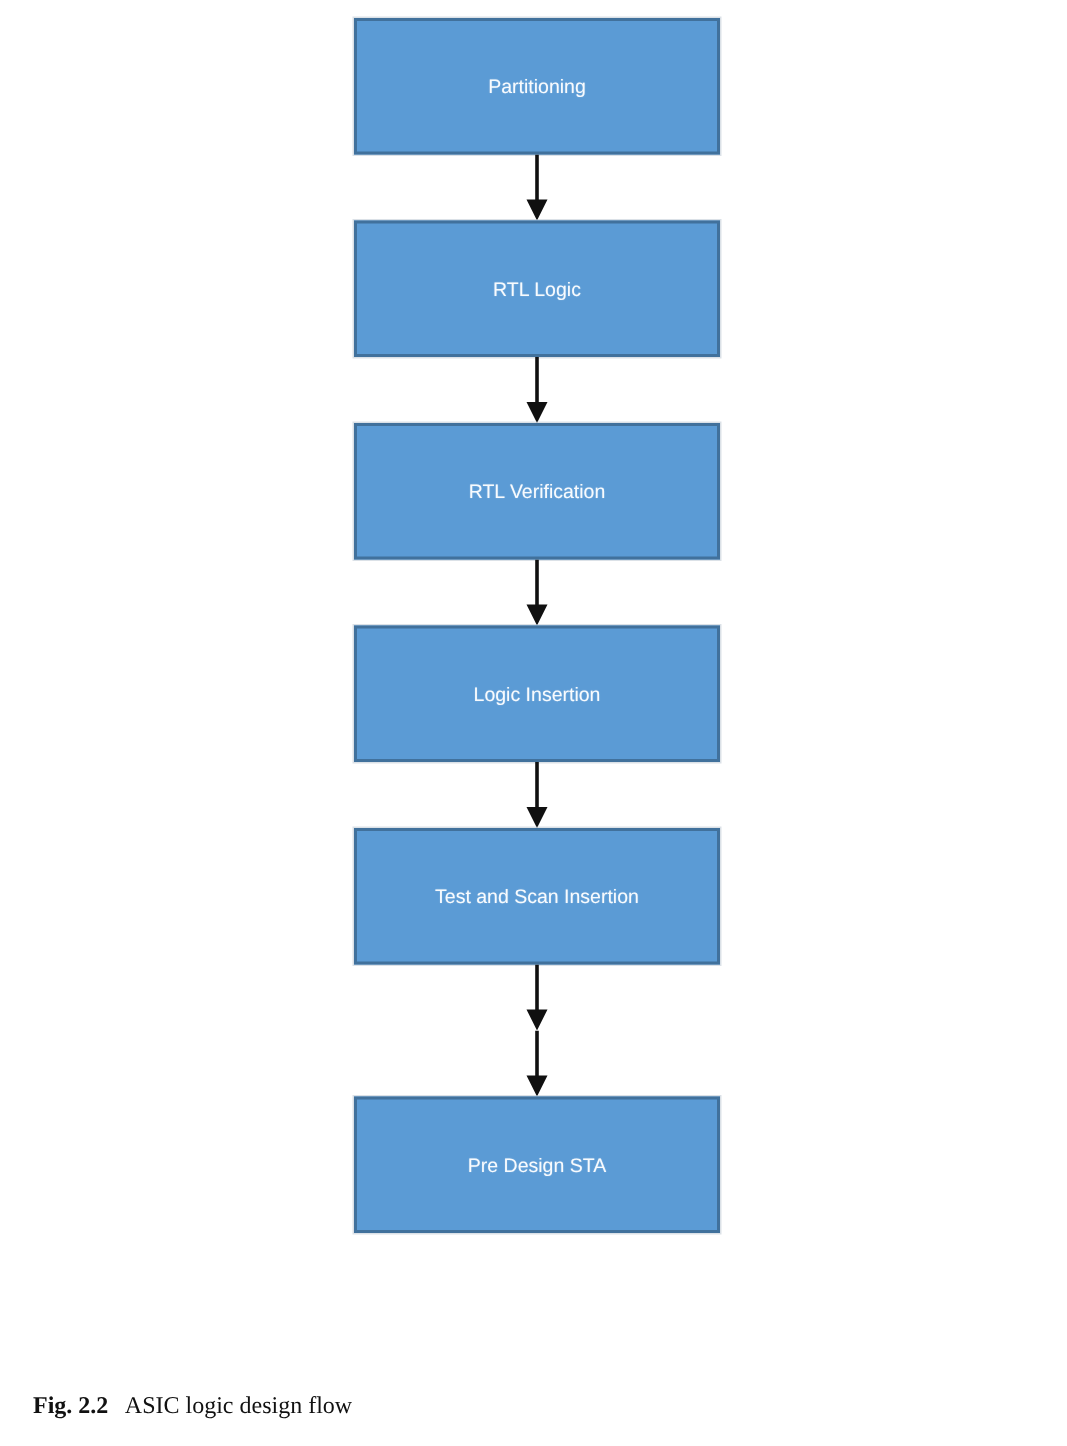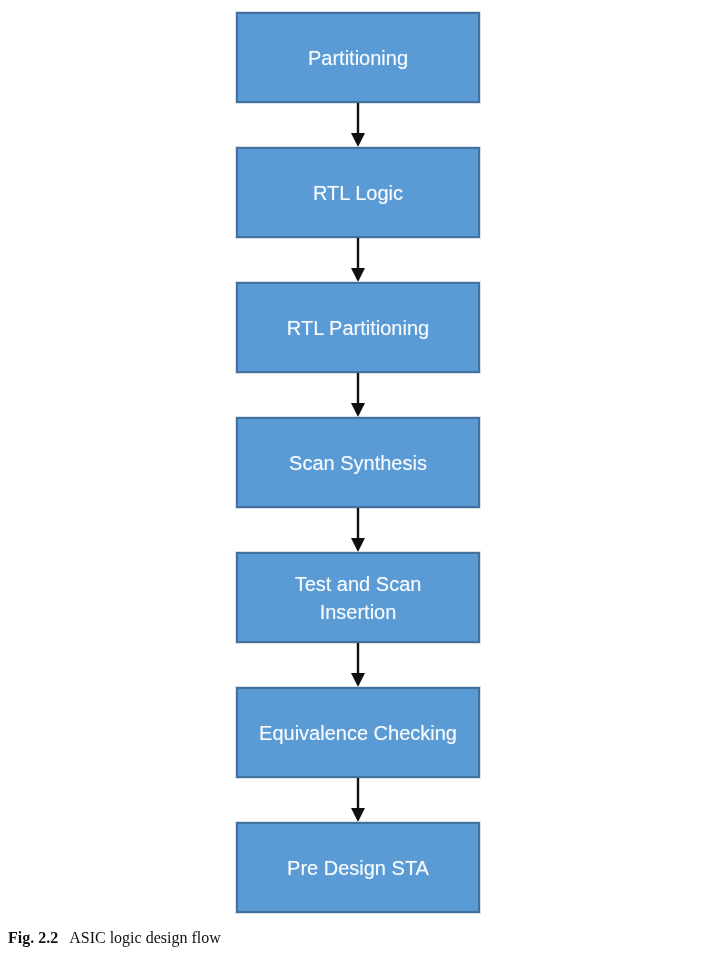--- a/index.html
+++ b/index.html
@@ -31,36 +31,36 @@
     background: #5b9bd5;
     border: 2px solid #41719c;
     box-shadow: 0 0 0 1px rgba(175,188,201,0.45);
     display: flex;
     align-items: center;
     justify-content: center;
     text-align: center;
   }
   .node-label {
     color: #f8fbfe;
-    font-size: 20px;
+    font-size: 13px;
     line-height: 28px;
     text-shadow: 0 0 1px rgba(255,255,255,0.4);
   }
   .node-label.narrow {
     max-width: 140px; 
   }
   .flow-arrow {
     width: 20px;
     height: 44px;
     flex: 0 0 44px;
     display: block;
   }
   .caption {
     position: absolute;
-    left: 8px;
+    left: 22px;
     top: 929px;
     font-family: "Liberation Serif", serif;
     font-size: 16px;
     color: #111111;
     white-space: nowrap;
   }
   .caption .fig-label {
     font-weight: bold;
     margin-right: 11px;
   }
@@ -84,49 +84,46 @@
     <div class="flow-node">
       <span class="node-label">RTL Logic</span>
     </div>
 
     <svg class="flow-arrow" viewBox="0 0 20 44">
       <line x1="10" y1="0" x2="10" y2="31" stroke="#101010" stroke-width="2.4"></line>
       <polygon points="3,30 17,30 10,44" fill="#101010"></polygon>
     </svg>
 
     <div class="flow-node">
-      <span class="node-label">RTL Partitioning</span>
+      <span class="node-label">RTL Verification</span>
     </div>
 
     <svg class="flow-arrow" viewBox="0 0 20 44">
       <line x1="10" y1="0" x2="10" y2="31" stroke="#101010" stroke-width="2.4"></line>
       <polygon points="3,30 17,30 10,44" fill="#101010"></polygon>
     </svg>
 
     <div class="flow-node">
-      <span class="node-label">Scan Synthesis</span>
+      <span class="node-label">Logic Insertion</span>
     </div>
 
     <svg class="flow-arrow" viewBox="0 0 20 44">
       <line x1="10" y1="0" x2="10" y2="31" stroke="#101010" stroke-width="2.4"></line>
       <polygon points="3,30 17,30 10,44" fill="#101010"></polygon>
     </svg>
 
     <div class="flow-node">
       <span class="node-label narrow">Test and Scan Insertion</span>
     </div>
 
     <svg class="flow-arrow" viewBox="0 0 20 44">
       <line x1="10" y1="0" x2="10" y2="31" stroke="#101010" stroke-width="2.4"></line>
       <polygon points="3,30 17,30 10,44" fill="#101010"></polygon>
     </svg>
 
-    <div class="flow-node">
-      <span class="node-label">Equivalence Checking</span>
-    </div>
 
     <svg class="flow-arrow" viewBox="0 0 20 44">
       <line x1="10" y1="0" x2="10" y2="31" stroke="#101010" stroke-width="2.4"></line>
       <polygon points="3,30 17,30 10,44" fill="#101010"></polygon>
     </svg>
 
     <div class="flow-node">
       <span class="node-label">Pre Design STA</span>
     </div>
 

